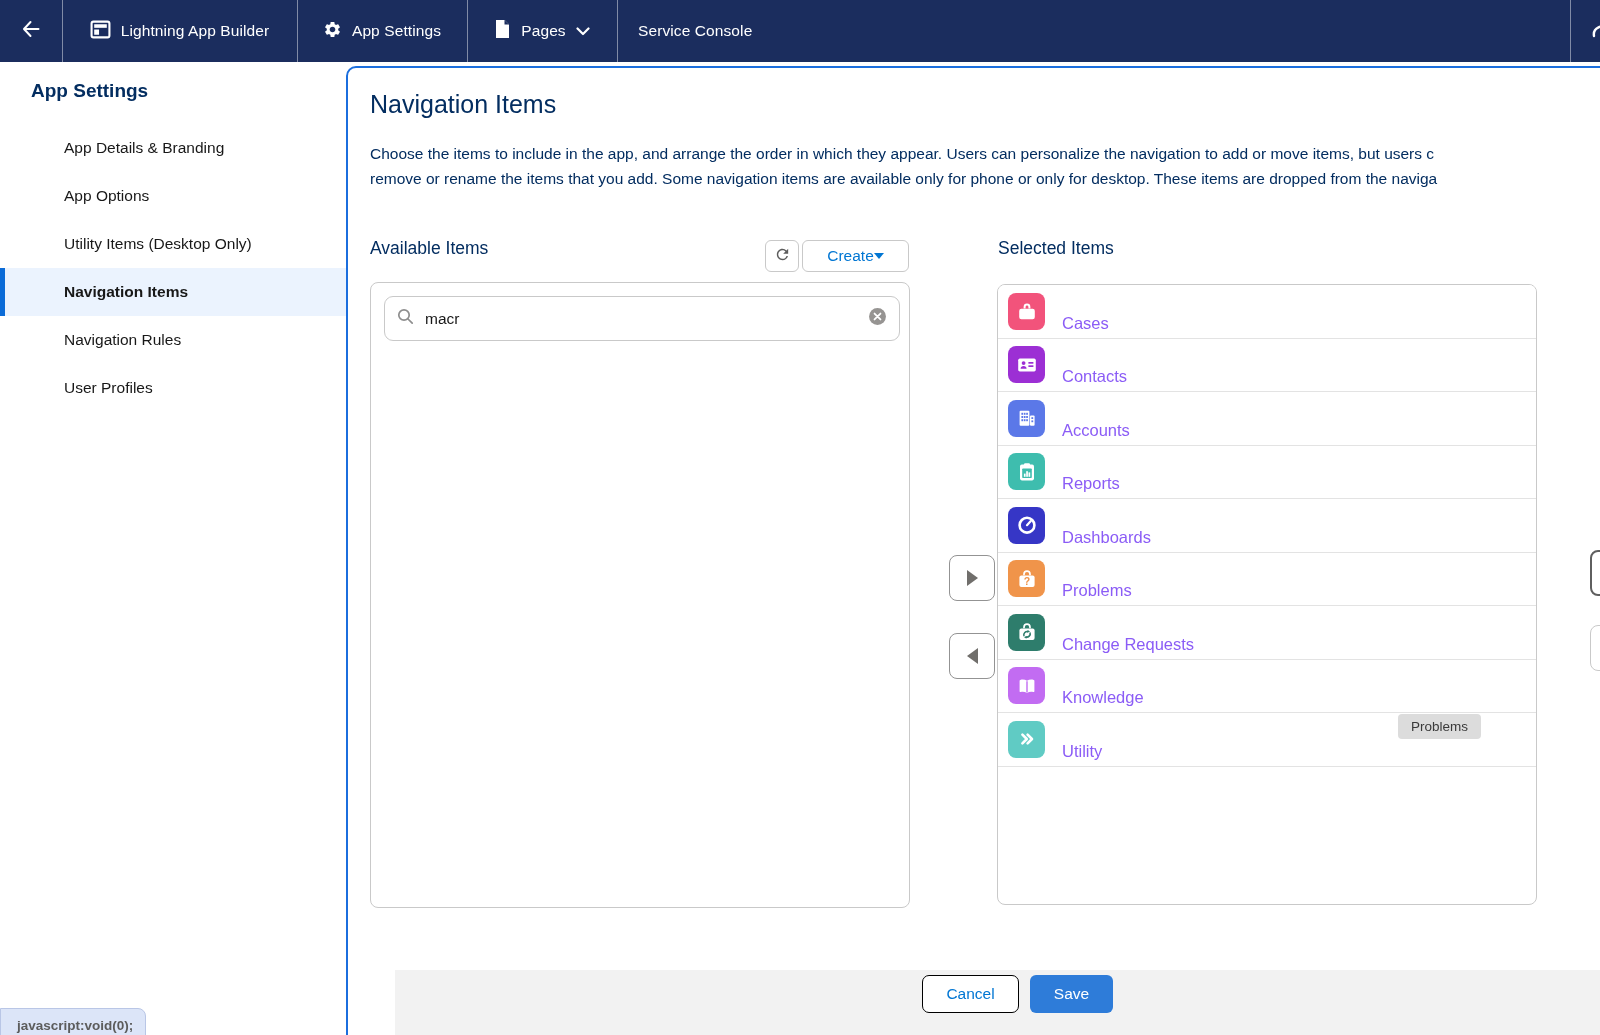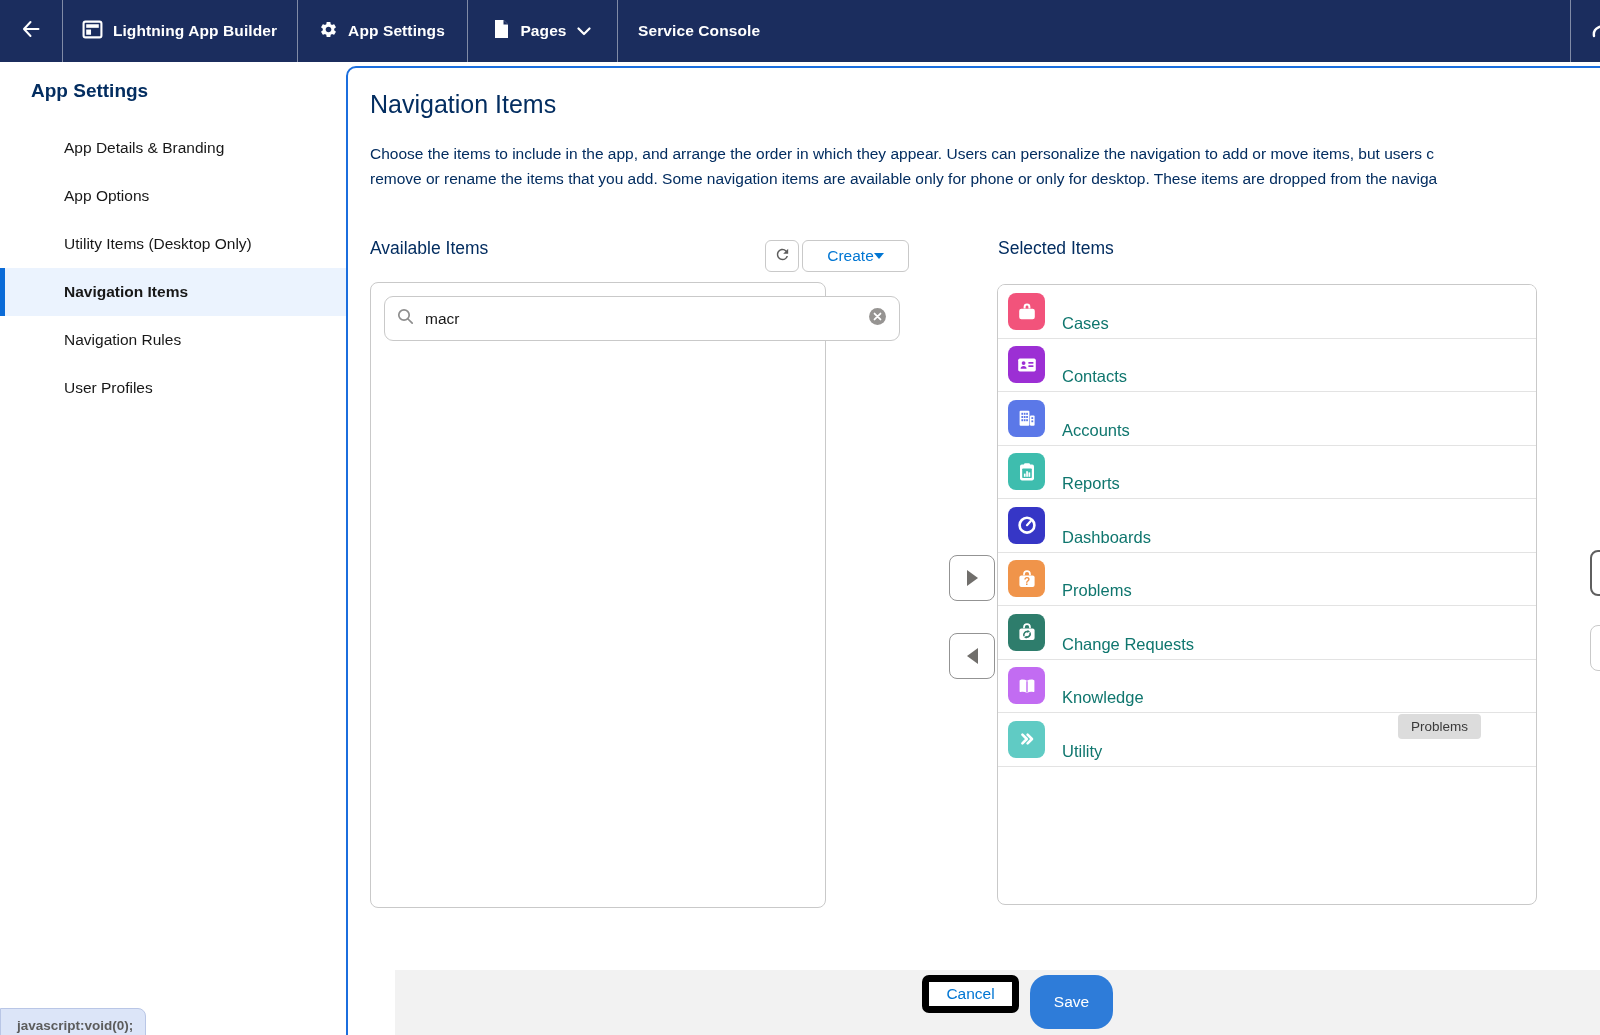--- a/index.html
+++ b/index.html
@@ -5,21 +5,21 @@
   html,body{margin:0;padding:0;}
   body{
     width:1600px;height:1035px;position:relative;overflow:hidden;
     background:#ffffff;
     font-family:"Liberation Sans", sans-serif;
     -webkit-font-smoothing:antialiased;
   }
   
   .navbar{position:absolute;left:0;top:0;width:1600px;height:62px;background:#1B2D5E;color:#fff;}
   .nav-seg{position:absolute;top:0;height:62px;display:flex;align-items:center;justify-content:center;gap:10px;cursor:pointer;}
-  .nav-seg .lbl{font-size:15.5px;font-weight:700;letter-spacing:.1px;white-space:nowrap;}
+  .nav-seg .lbl{font-size:15.5px;font-weight:400;letter-spacing:.1px;white-space:nowrap;}
   .nav-sep{position:absolute;top:0;width:1px;height:62px;background:rgba(255,255,255,0.45);}
   .nav-back{left:0;width:62px;}
   .nav-tab1{left:62px;width:235px;}
   .nav-tab2{left:297px;width:170px;}
   .nav-tab3{left:467px;width:150px;}
   .nav-tab4{left:617px;width:170px;justify-content:flex-start;padding-left:21px;box-sizing:border-box;}
   .nav-right-partial{left:1582px;width:40px;}
   
   .sidebar{position:absolute;left:0;top:62px;width:346px;height:973px;background:#fff;}
   .sidebar-heading{position:absolute;left:31px;top:18px;font-size:19px;font-weight:700;color:#032D60;}
@@ -38,49 +38,49 @@
   .h-available{left:22px;top:170px;}
   .h-selected{left:650px;top:170px;}
   
   .btn-ghost{position:absolute;box-sizing:border-box;background:#fff;border:1px solid #C9C9C9;border-radius:6px;
     display:flex;align-items:center;justify-content:center;cursor:pointer;}
   .btn-refresh{left:417px;top:172px;width:34px;height:32px;}
   .btn-create{left:454px;top:172px;width:107px;height:32px;gap:0;}
   .btn-create .lbl{color:#0176D3;font-size:15.5px;}
   .caret-down{width:0;height:0;border-left:5.5px solid transparent;border-right:5.5px solid transparent;border-top:6px solid #0176D3;}
   
-  .avail-panel{position:absolute;left:22px;top:214px;width:456px;height:626px;border:1px solid #C9C9C9;border-radius:8px;background:#fff;box-sizing:border-box;}
+  .avail-panel{position:absolute;left:22px;top:214px;width:540px;height:626px;border:1px solid #C9C9C9;border-radius:8px;background:#fff;box-sizing:border-box;}
   .search-box{position:absolute;left:13px;top:13px;width:516px;height:45px;border:1.5px solid #C9C9C9;border-radius:9px;
     box-sizing:border-box;display:flex;align-items:center;padding:0 12px;gap:9px;background:#fff;}
   .search-box input{flex:1;border:none;outline:none;font-size:15.5px;color:#181818;font-family:"Liberation Sans",sans-serif;background:transparent;}
   
   .move-btn{position:absolute;width:46px;height:46px;border:1px solid #939393;border-radius:8px;background:#fff;
     display:flex;align-items:center;justify-content:center;cursor:pointer;box-sizing:border-box;}
   .mv-right{left:601px;top:487px;}
   .mv-left{left:601px;top:565px;}
   .tri-right{width:0;height:0;border-top:8px solid transparent;border-bottom:8px solid transparent;border-left:11px solid #706E6B;}
   .tri-left{width:0;height:0;border-top:8px solid transparent;border-bottom:8px solid transparent;border-right:11px solid #706E6B;}
   
   .sel-panel{position:absolute;left:649px;top:216px;width:540px;height:621px;border:1px solid #C9C9C9;border-radius:8px;background:#fff;box-sizing:border-box;overflow:hidden;}
   .sel-row{height:52.5px;display:flex;align-items:center;border-bottom:1px solid #E3E3E3;cursor:grab;background:#fff;}
   .tile{width:37px;height:37px;border-radius:8px;margin-left:10px;display:flex;align-items:center;justify-content:center;flex:0 0 auto;}
   .tile svg{display:block;}
-  .sel-label{margin-left:17px;font-size:16.5px;color:#0f766e;margin-top:24px;}
+  .sel-label{margin-left:17px;font-size:16.5px;color:#8b5cf6;margin-top:24px;}
   
   .tooltip{position:absolute;left:1050px;top:646px;background:#DCDCDC;border-radius:4px;padding:5px 13px;
     font-size:13.5px;color:#3A3A3A;z-index:30;}
   
   .edge-btn{position:absolute;width:46px;height:46px;background:#fff;border-radius:8px;box-sizing:border-box;}
   .edge-up{left:1242px;top:482px;border:2px solid #5F5F5F;}
   .edge-down{left:1242px;top:557px;border:1px solid #C9C9C9;}
   
   .footer{position:absolute;left:47px;top:902px;width:1360px;height:140px;background:#F2F2F2;}
-  .btn-cancel{position:absolute;left:527px;top:5px;width:97px;height:38px;background:#fff;border:7px solid #000000;border-radius:7px;
+  .btn-cancel{position:absolute;left:527px;top:5px;width:97px;height:38px;background:#fff;border:1px solid #000000;border-radius:7px;
     color:#0176D3;font-size:15.5px;display:flex;align-items:center;justify-content:center;cursor:pointer;box-sizing:border-box;}
-  .btn-save{position:absolute;left:635px;top:5px;width:83px;height:54px;background:#2E7CD9;border:none;border-radius:18px;
+  .btn-save{position:absolute;left:635px;top:5px;width:83px;height:38px;background:#2E7CD9;border:none;border-radius:6px;
     color:#fff;font-size:15.5px;display:flex;align-items:center;justify-content:center;cursor:pointer;box-sizing:border-box;}
   
   .status-bubble{position:absolute;left:0;top:1008px;width:146px;height:40px;background:#DCE5F8;
     border:1px solid #B9C6E6;border-radius:0 8px 0 0;box-sizing:border-box;z-index:40;}
   .status-bubble .txt{padding:9px 0 0 16px;font-size:13.5px;font-weight:700;color:#5C5C5C;white-space:nowrap;}
 </style>
 </head>
 <body>
 
 <div class="navbar">

